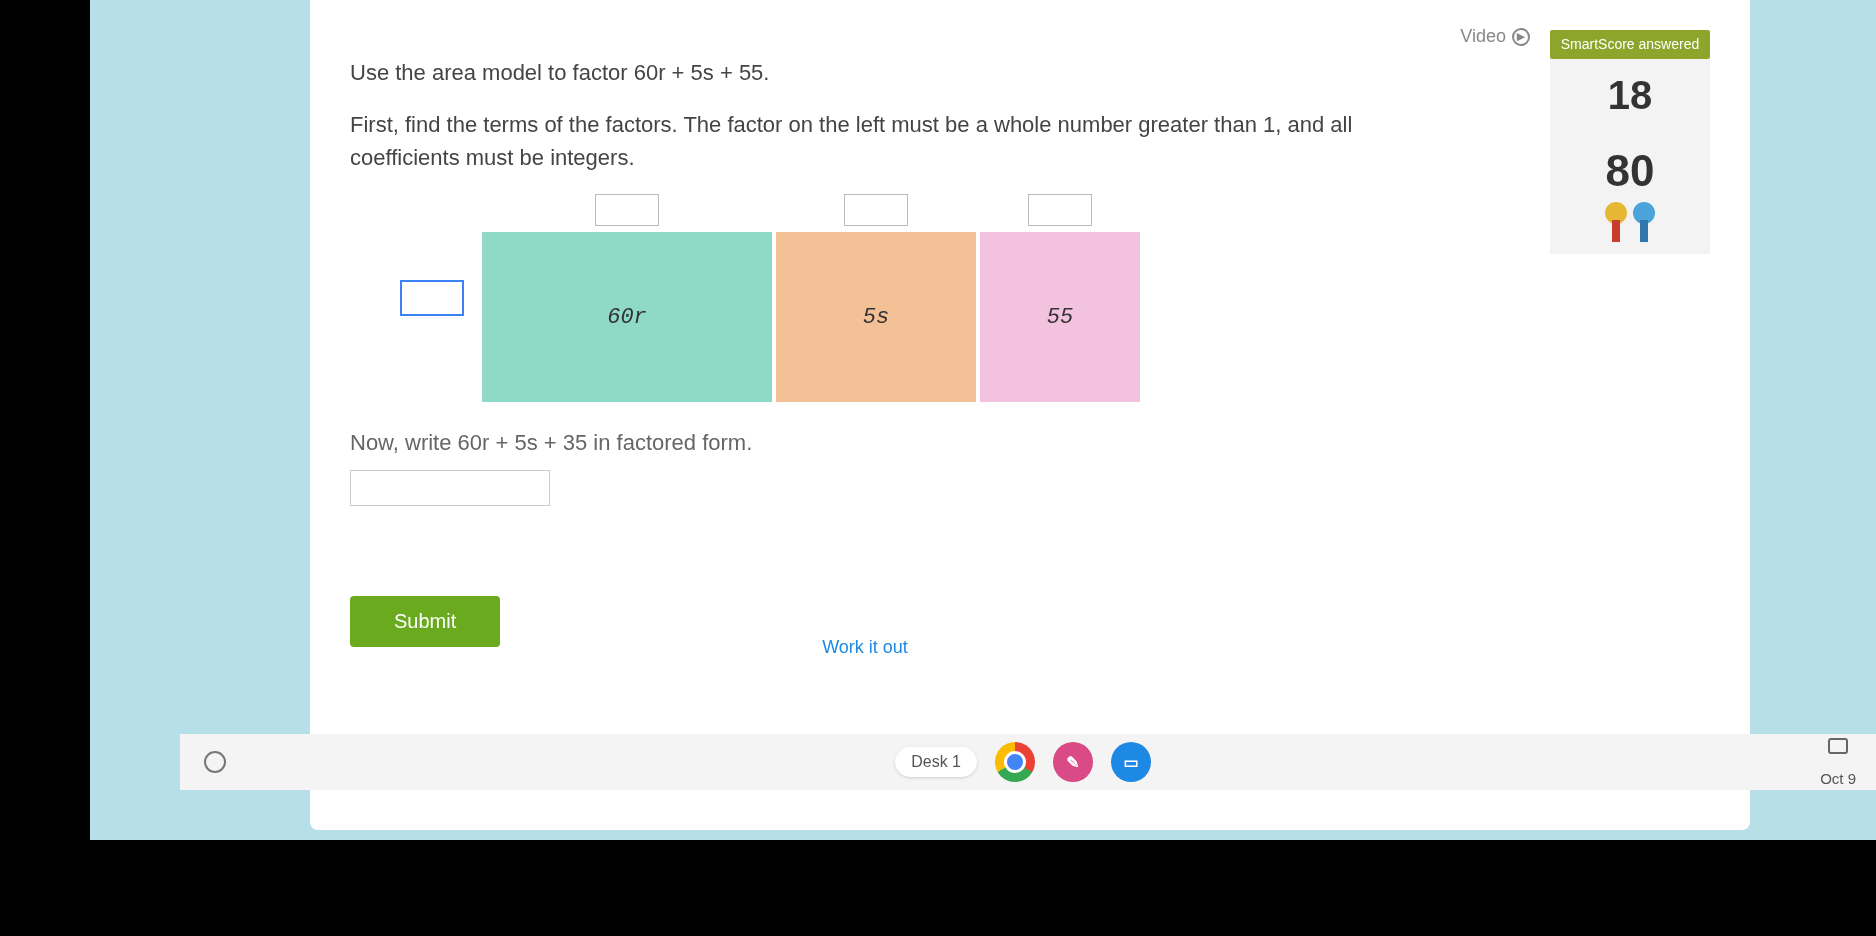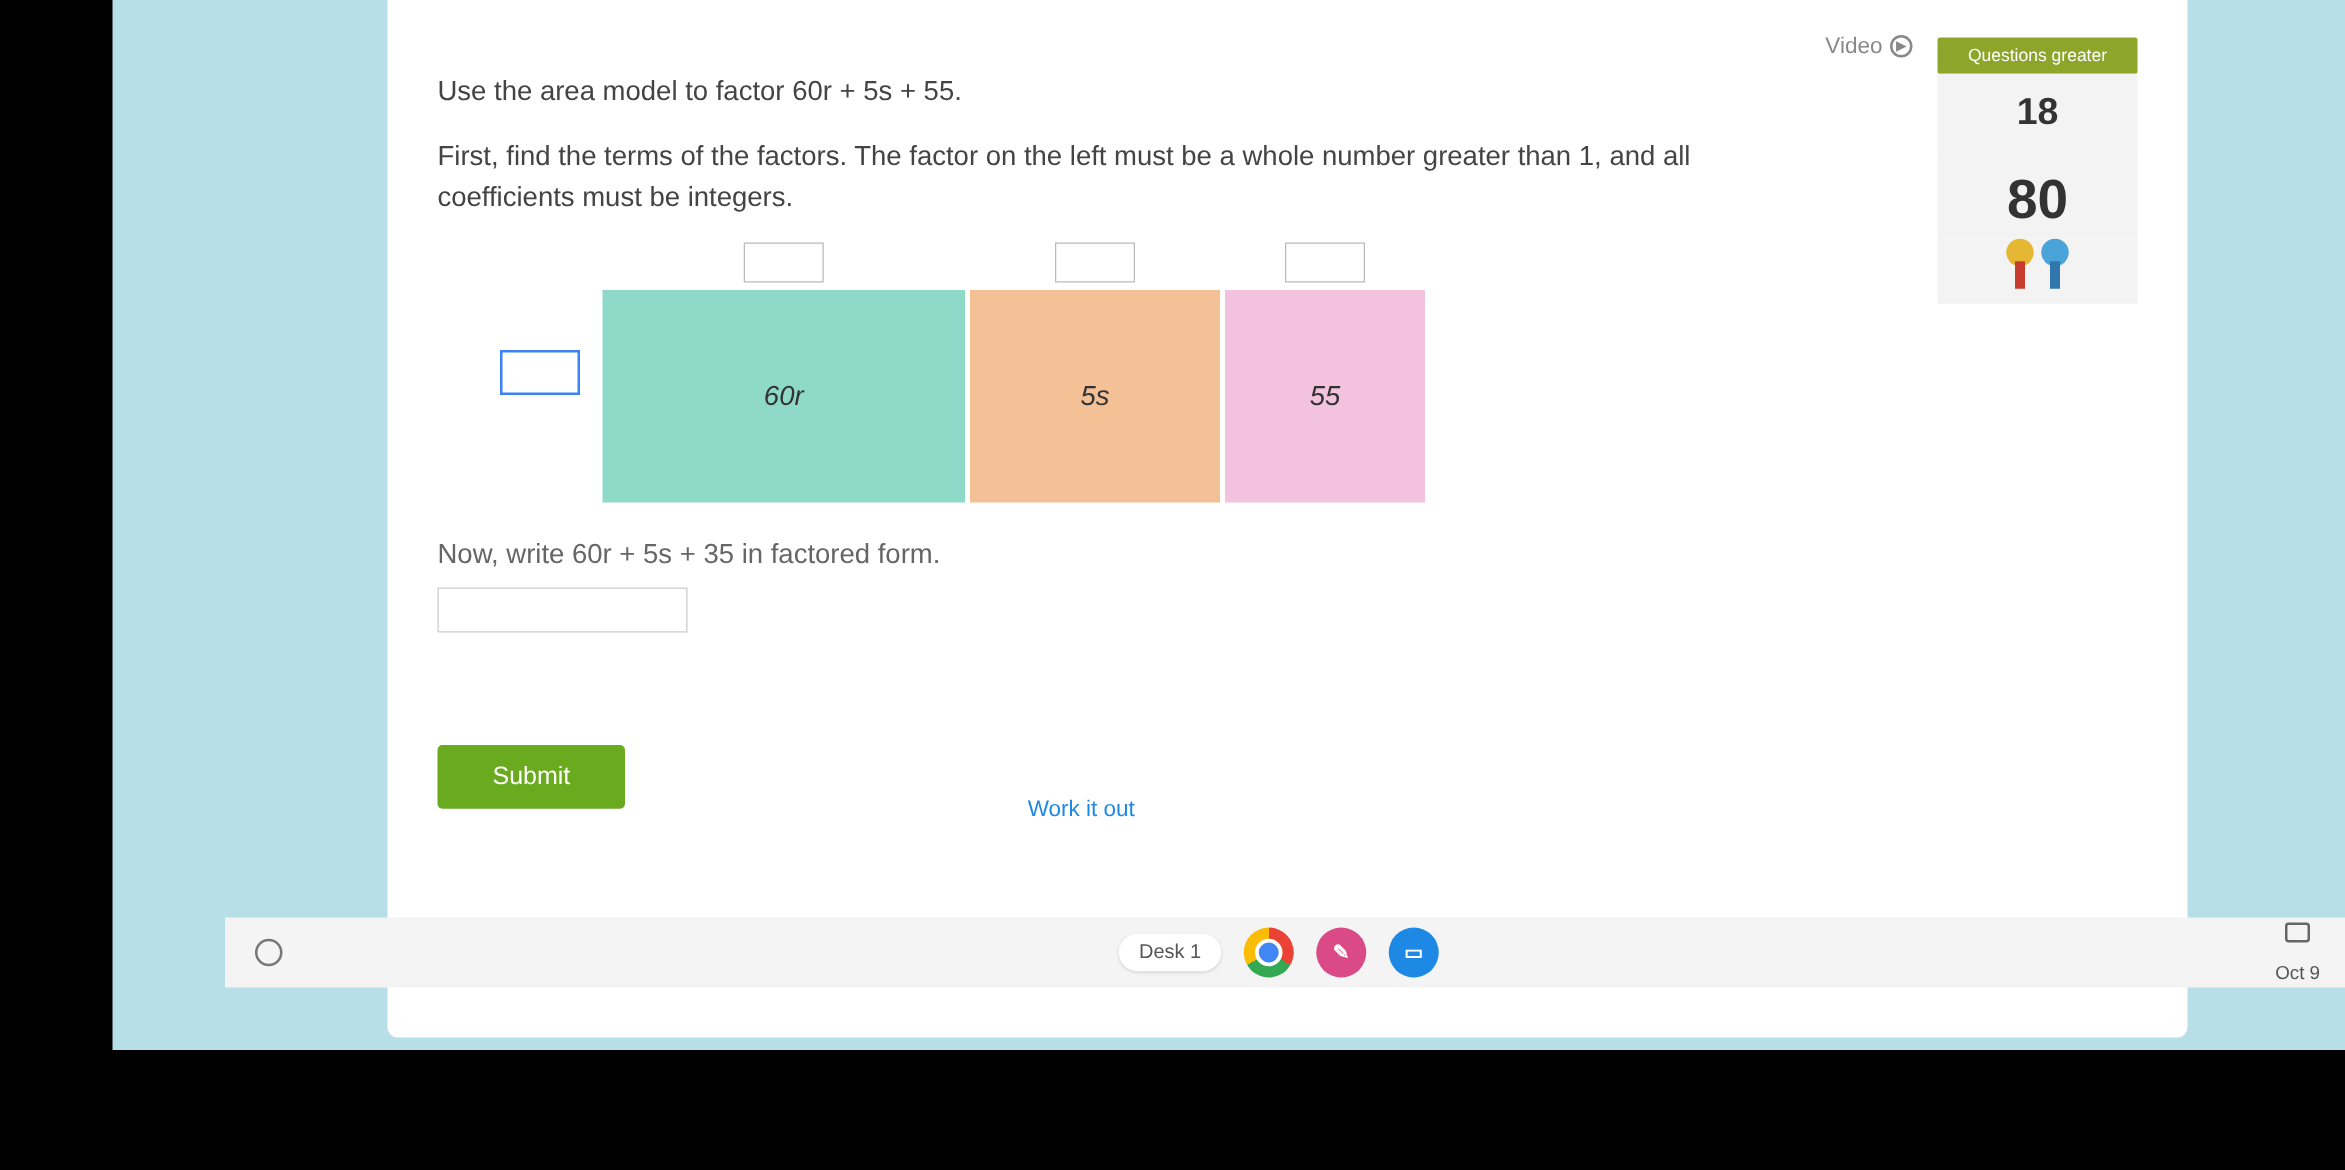--- a/index.html
+++ b/index.html
@@ -49,20 +49,21 @@
     font-size: 22px;
     line-height: 1.5;
     margin-bottom: 20px;
   }
   .area-model-wrap {
     display: flex;
     align-items: center;
     gap: 18px;
     margin-left: 50px;
     margin-bottom: 28px;
+    font-family: Liberation Mono, monospace;
   }
   .left-input-col {
     display: flex;
     flex-direction: column;
     justify-content: center;
   }
   .small-input {
     width: 64px;
     height: 36px;
     border: 2px solid #3b82f6;
@@ -152,21 +153,21 @@
   }
   .qa-header {
     background: #8da52a;
     color: #fff;
     font-size: 14px;
     padding: 6px 4px;
     border-radius: 2px;
     line-height: 1.2;
   }
   .qa-value {
-    font-size: 30px;
+    font-size: 40px;
     font-weight: bold;
     color: #333;
     padding: 14px 0 18px 0;
     background: #f3f3f3;
   }
   .ss-header {
     background: #d95b1e;
     color: #fff;
     font-size: 14px;
     padding: 4px 4px;
@@ -285,21 +286,21 @@
       </div>
 
       <p class="now-write">Now, write 60r + 5s + 35 in factored form.</p>
       <div class="answer-input"></div>
 
       <button class="submit-btn">Submit</button>
       <div class="work-it-out">Work it out</div>
     </div>
 
     <div class="sidebar">
-      <div class="qa-header">Questions greater</div>
+      <div class="qa-header">SmartScore answered</div>
       <div class="qa-value">18</div>
       <div class="ss-value">80</div>
       <div class="ribbons">
         <div class="ribbon gold">
             <div class="circ"></div>
             <div class="tail"></div>
           </div>
         <div class="ribbon blue">
             <div class="circ"></div>
             <div class="tail"></div>

